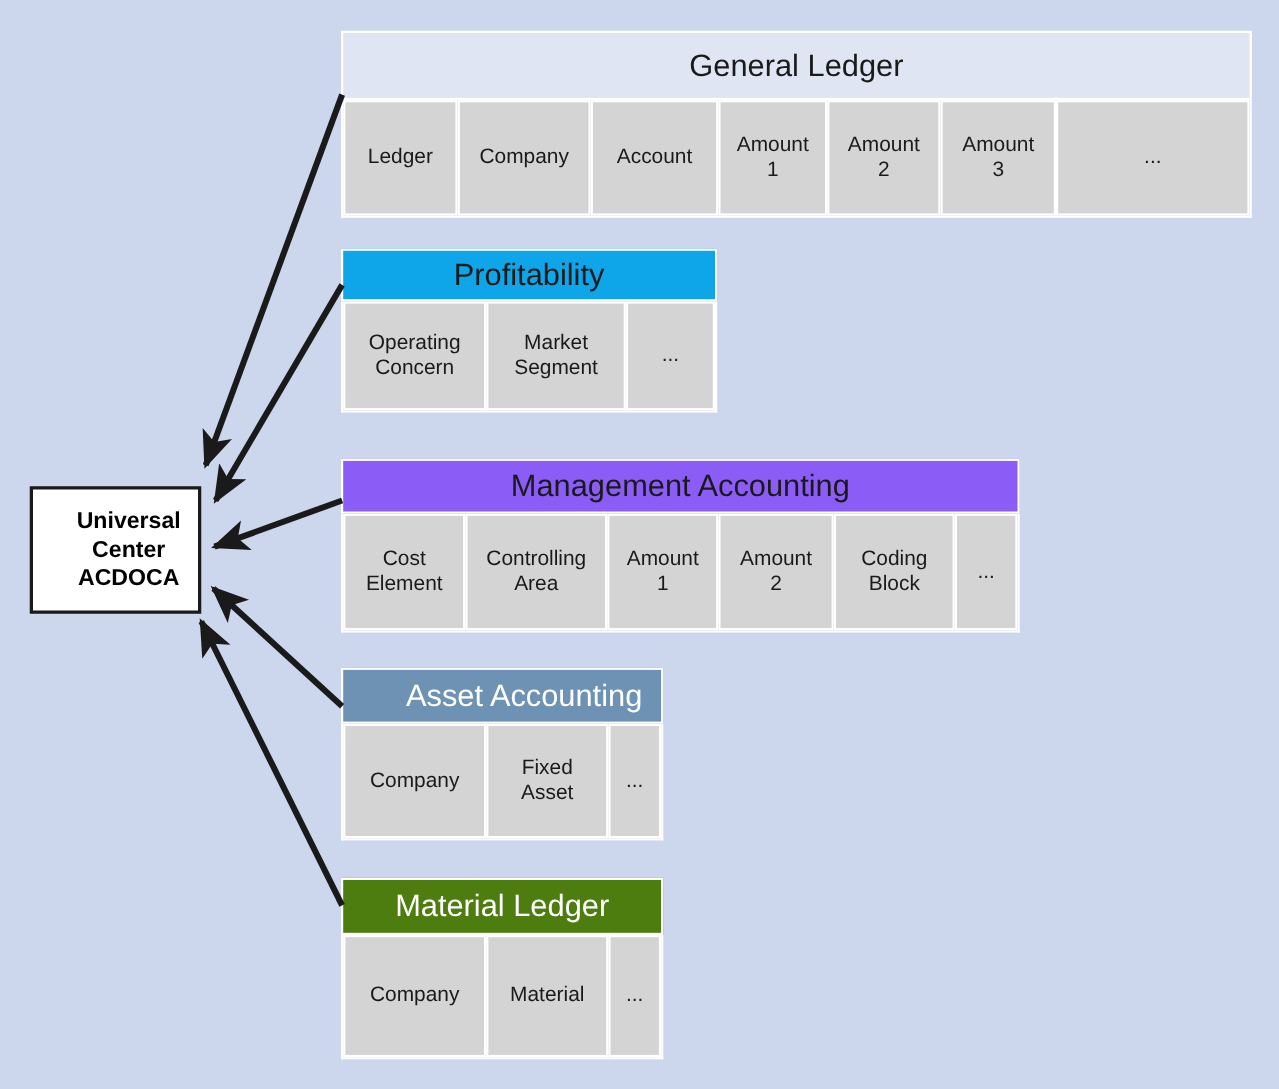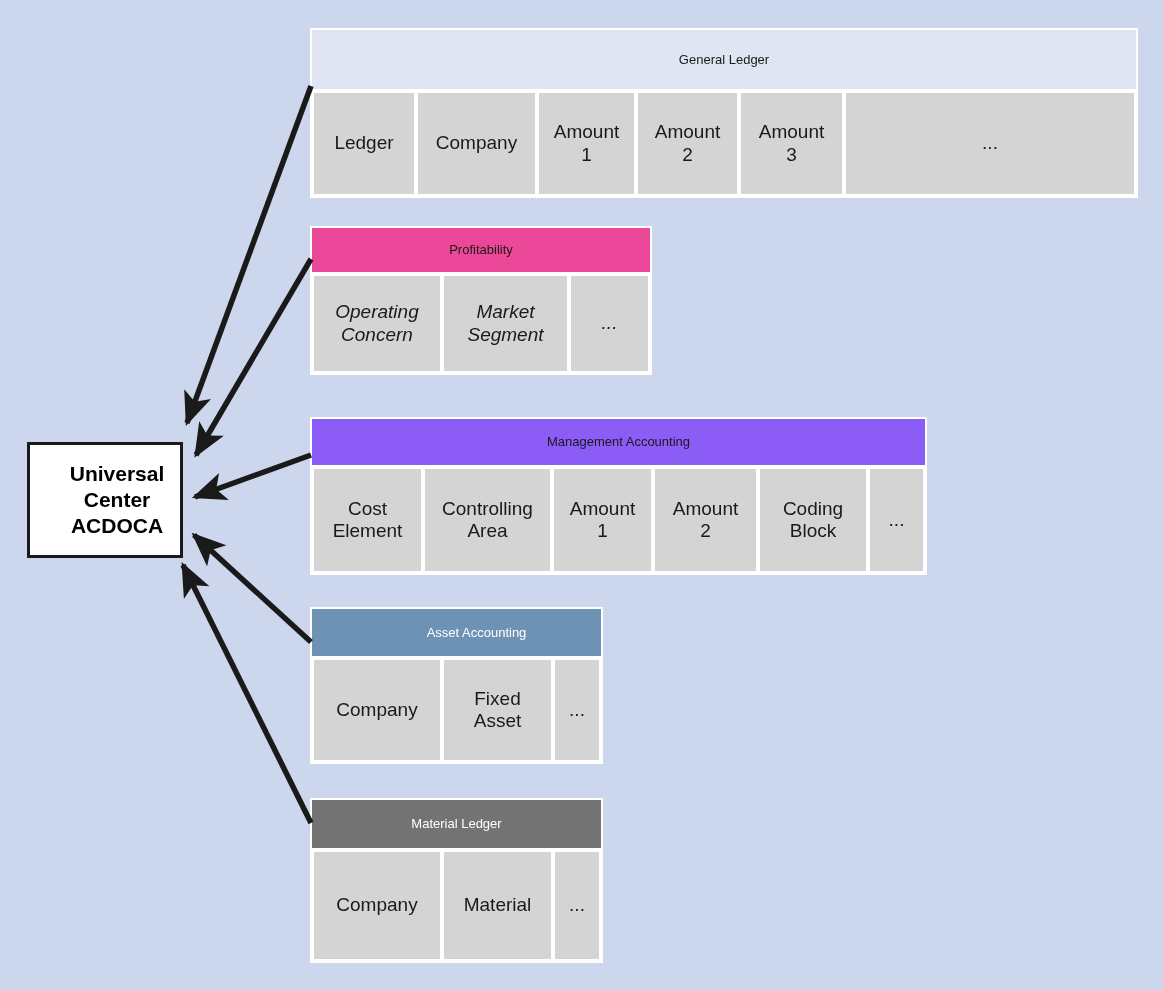--- a/index.html
+++ b/index.html
@@ -63,21 +63,21 @@
     z-index: 2;
   }
   .module-header {
     box-sizing: border-box;
     width: 100%;
     display: flex;
     align-items: center;
     justify-content: center;
     text-align: center;
     border: 2px solid #ffffff;
-    font-size: 13px;
+    font-size: 28px;
     line-height: 1.2;
   }
   .module-cols {
     display: flex;
     width: 100%;
     box-sizing: border-box;
     border-left: 2px solid #ffffff;
     border-right: 2px solid #ffffff;
     border-bottom: 2px solid #ffffff;
   }
@@ -127,30 +127,31 @@
     <div class="uj-line">Universal</div>
     <div class="uj-line">Center</div>
     <div class="uj-line">ACDOCA</div>
   </div>
 
   <div class="module" style="left:310px; top:28px; width:828px;">
     <div class="module-header hdr-lightest" style="height: 63px; background: rgb(223, 229, 242); color: rgb(26, 26, 26);">General Ledger</div>
     <div class="module-cols" style="height:107px;">
       <div class="col" style="width:104px;">Ledger</div>
       <div class="col" style="width:121px;">Company</div>
+      <div class="col" style="width:116px;">Account</div>
       <div class="col" style="width:99px;">Amount<br>1</div>
       <div class="col" style="width:103px;">Amount<br>2</div>
       <div class="col" style="width:105px;">Amount<br>3</div>
       <div class="col ellipsis" style="flex:1;">...</div>
     </div>
   </div>
 
   <div class="module" style="left:310px; top:226px; width:342px;">
-    <div class="module-header hdr-light" style="height: 48px; background: #ec4899; color: rgb(26, 26, 26);">Profitability</div>
-    <div class="module-cols" style="height:101px;font-style:italic;">
+    <div class="module-header hdr-light" style="height: 48px; background: #0ea5e9; color: rgb(26, 26, 26);">Profitability</div>
+    <div class="module-cols" style="height:101px;">
       <div class="col" style="width:130px;">Operating<br>Concern</div>
       <div class="col" style="width:127px;">Market<br>Segment</div>
       <div class="col ellipsis" style="flex:1;">...</div>
     </div>
   </div>
 
   <div class="module" style="left:310px; top:417px; width:617px;">
     <div class="module-header hdr-mid" style="height: 50px; background: #8b5cf6; color: rgb(26, 26, 26);">Management Accounting</div>
     <div class="module-cols" style="height:108px;">
       <div class="col" style="width:111px;">Cost<br>Element</div>
@@ -165,21 +166,21 @@
   <div class="module" style="left:310px; top:607px; width:293px;">
     <div class="module-header hdr-dark" style="height: 51px; background: rgb(110, 146, 180); color: rgb(255, 255, 255); padding-left: 40px;">Asset Accounting</div>
     <div class="module-cols" style="height:106px;">
       <div class="col" style="width:130px;">Company</div>
       <div class="col" style="width:111px;">Fixed<br>Asset</div>
       <div class="col ellipsis" style="flex:1;">...</div>
     </div>
   </div>
 
   <div class="module" style="left:310px; top:798px; width:293px;">
-    <div class="module-header hdr-darkest" style="height: 52px; background: #737373; color: rgb(255, 255, 255);">Material Ledger</div>
+    <div class="module-header hdr-darkest" style="height: 52px; background: #4d7c0f; color: rgb(255, 255, 255);">Material Ledger</div>
     <div class="module-cols" style="height:113px;">
       <div class="col" style="width:130px;">Company</div>
       <div class="col" style="width:111px;">Material</div>
       <div class="col ellipsis" style="flex:1;">...</div>
     </div>
   </div>
 
 </div>
 
 </body></html>

